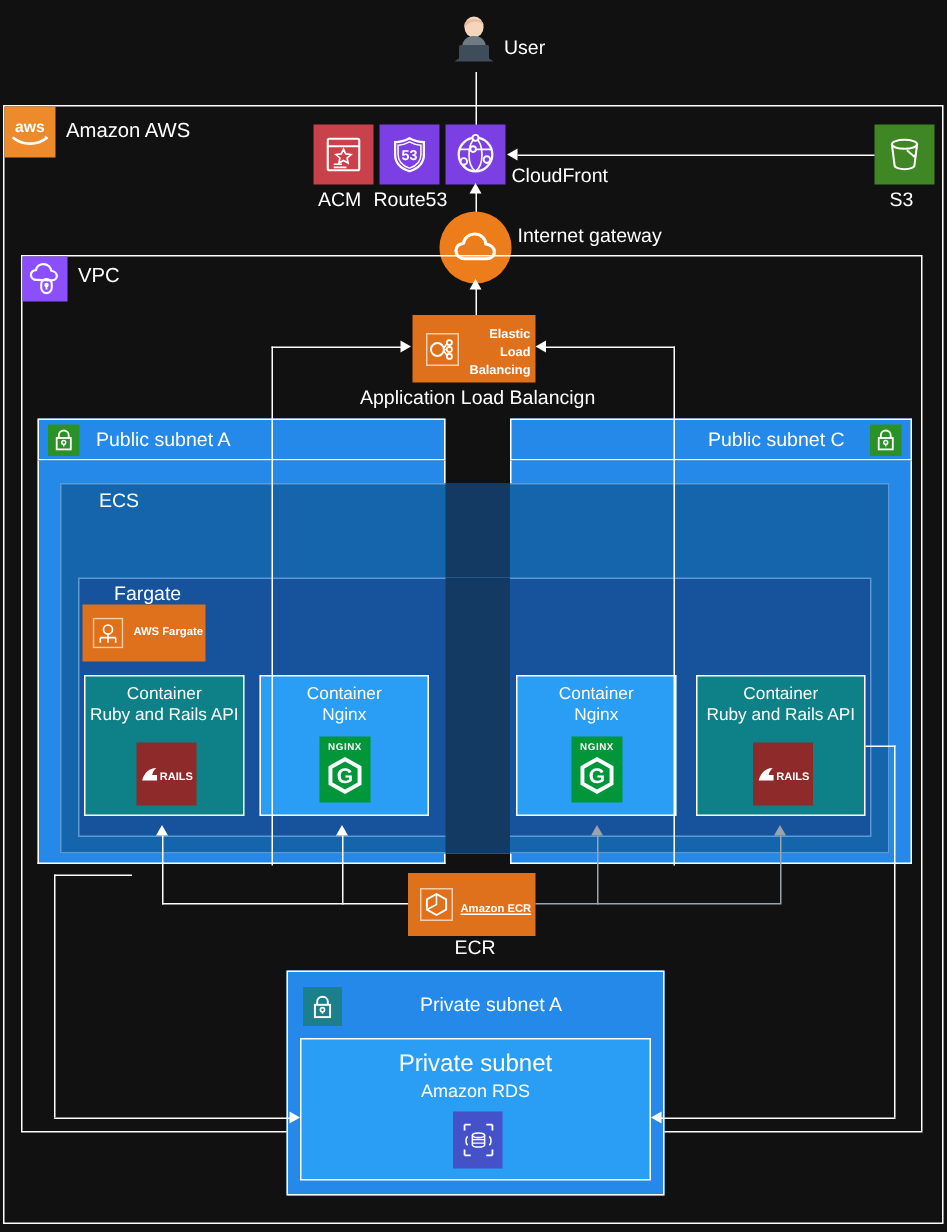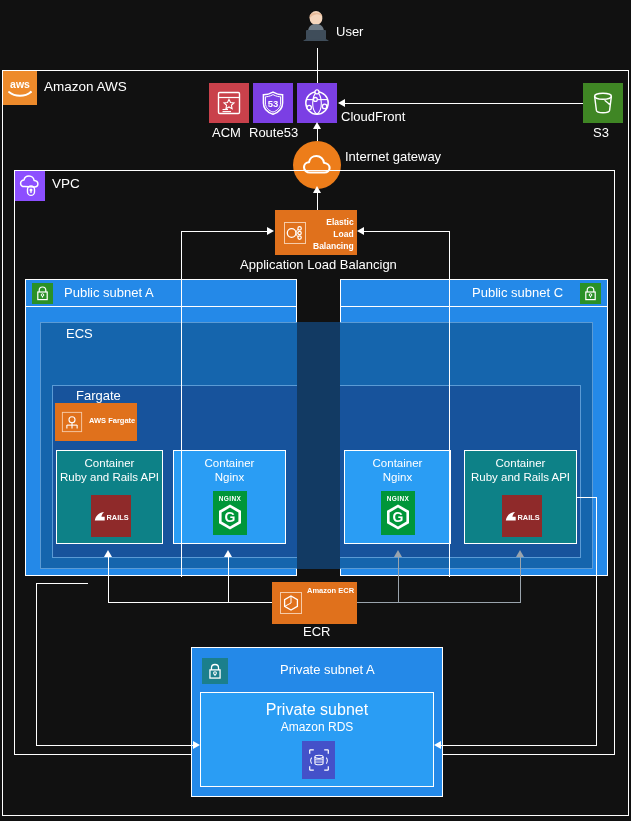--- a/index.html
+++ b/index.html
@@ -275,21 +275,21 @@
   </div>
 
   <div class="abs" style="left:272px;top:582px;width:85px;height:42px;background:#e0711c;display:flex;align-items:center;">
     <span class="abs" style="left:7px;top:9px;">
       <svg width="24" height="24" viewBox="0 0 24 24">
         <rect x="1.5" y="1.5" width="21" height="21" fill="none" stroke="#f6cba8" stroke-width="1"></rect>
         <path d="M12 5 L18.4 8.6 L18.4 15.4 L12 19 L5.6 15.4 L5.6 8.6 Z" fill="none" stroke="#ffffff" stroke-width="1.3"></path>
         <path d="M12 5 L12 12 L5.6 15.4" fill="none" stroke="#ffffff" stroke-width="1"></path>
       </svg>
     </span>
-    <span class="abs lbl-sm" style="left:35px;top:5px;font-size:7.5px;font-weight:bold;">Amazon ECR</span>
+    <span class="abs lbl-sm" style="left:35px;top:20px;font-size:7.5px;font-weight:bold;text-decoration:underline;">Amazon ECR</span>
   </div>
   <div class="abs lbl" style="left:303px;top:625px;">ECR</div>
 
   <div class="line-h" style="left:108px;top:602px;width:164px;"></div>
   <div class="line-v" style="left:108px;top:557px;height:46px;"></div>
   <div class="arrow up" style="left:104px;top:550px;"></div>
   <div class="line-v" style="left:228px;top:557px;height:46px;"></div>
   <div class="arrow up" style="left:224px;top:550px;"></div>
 
   <div class="line-h dim" style="left:357px;top:602px;width:163px;"></div>

